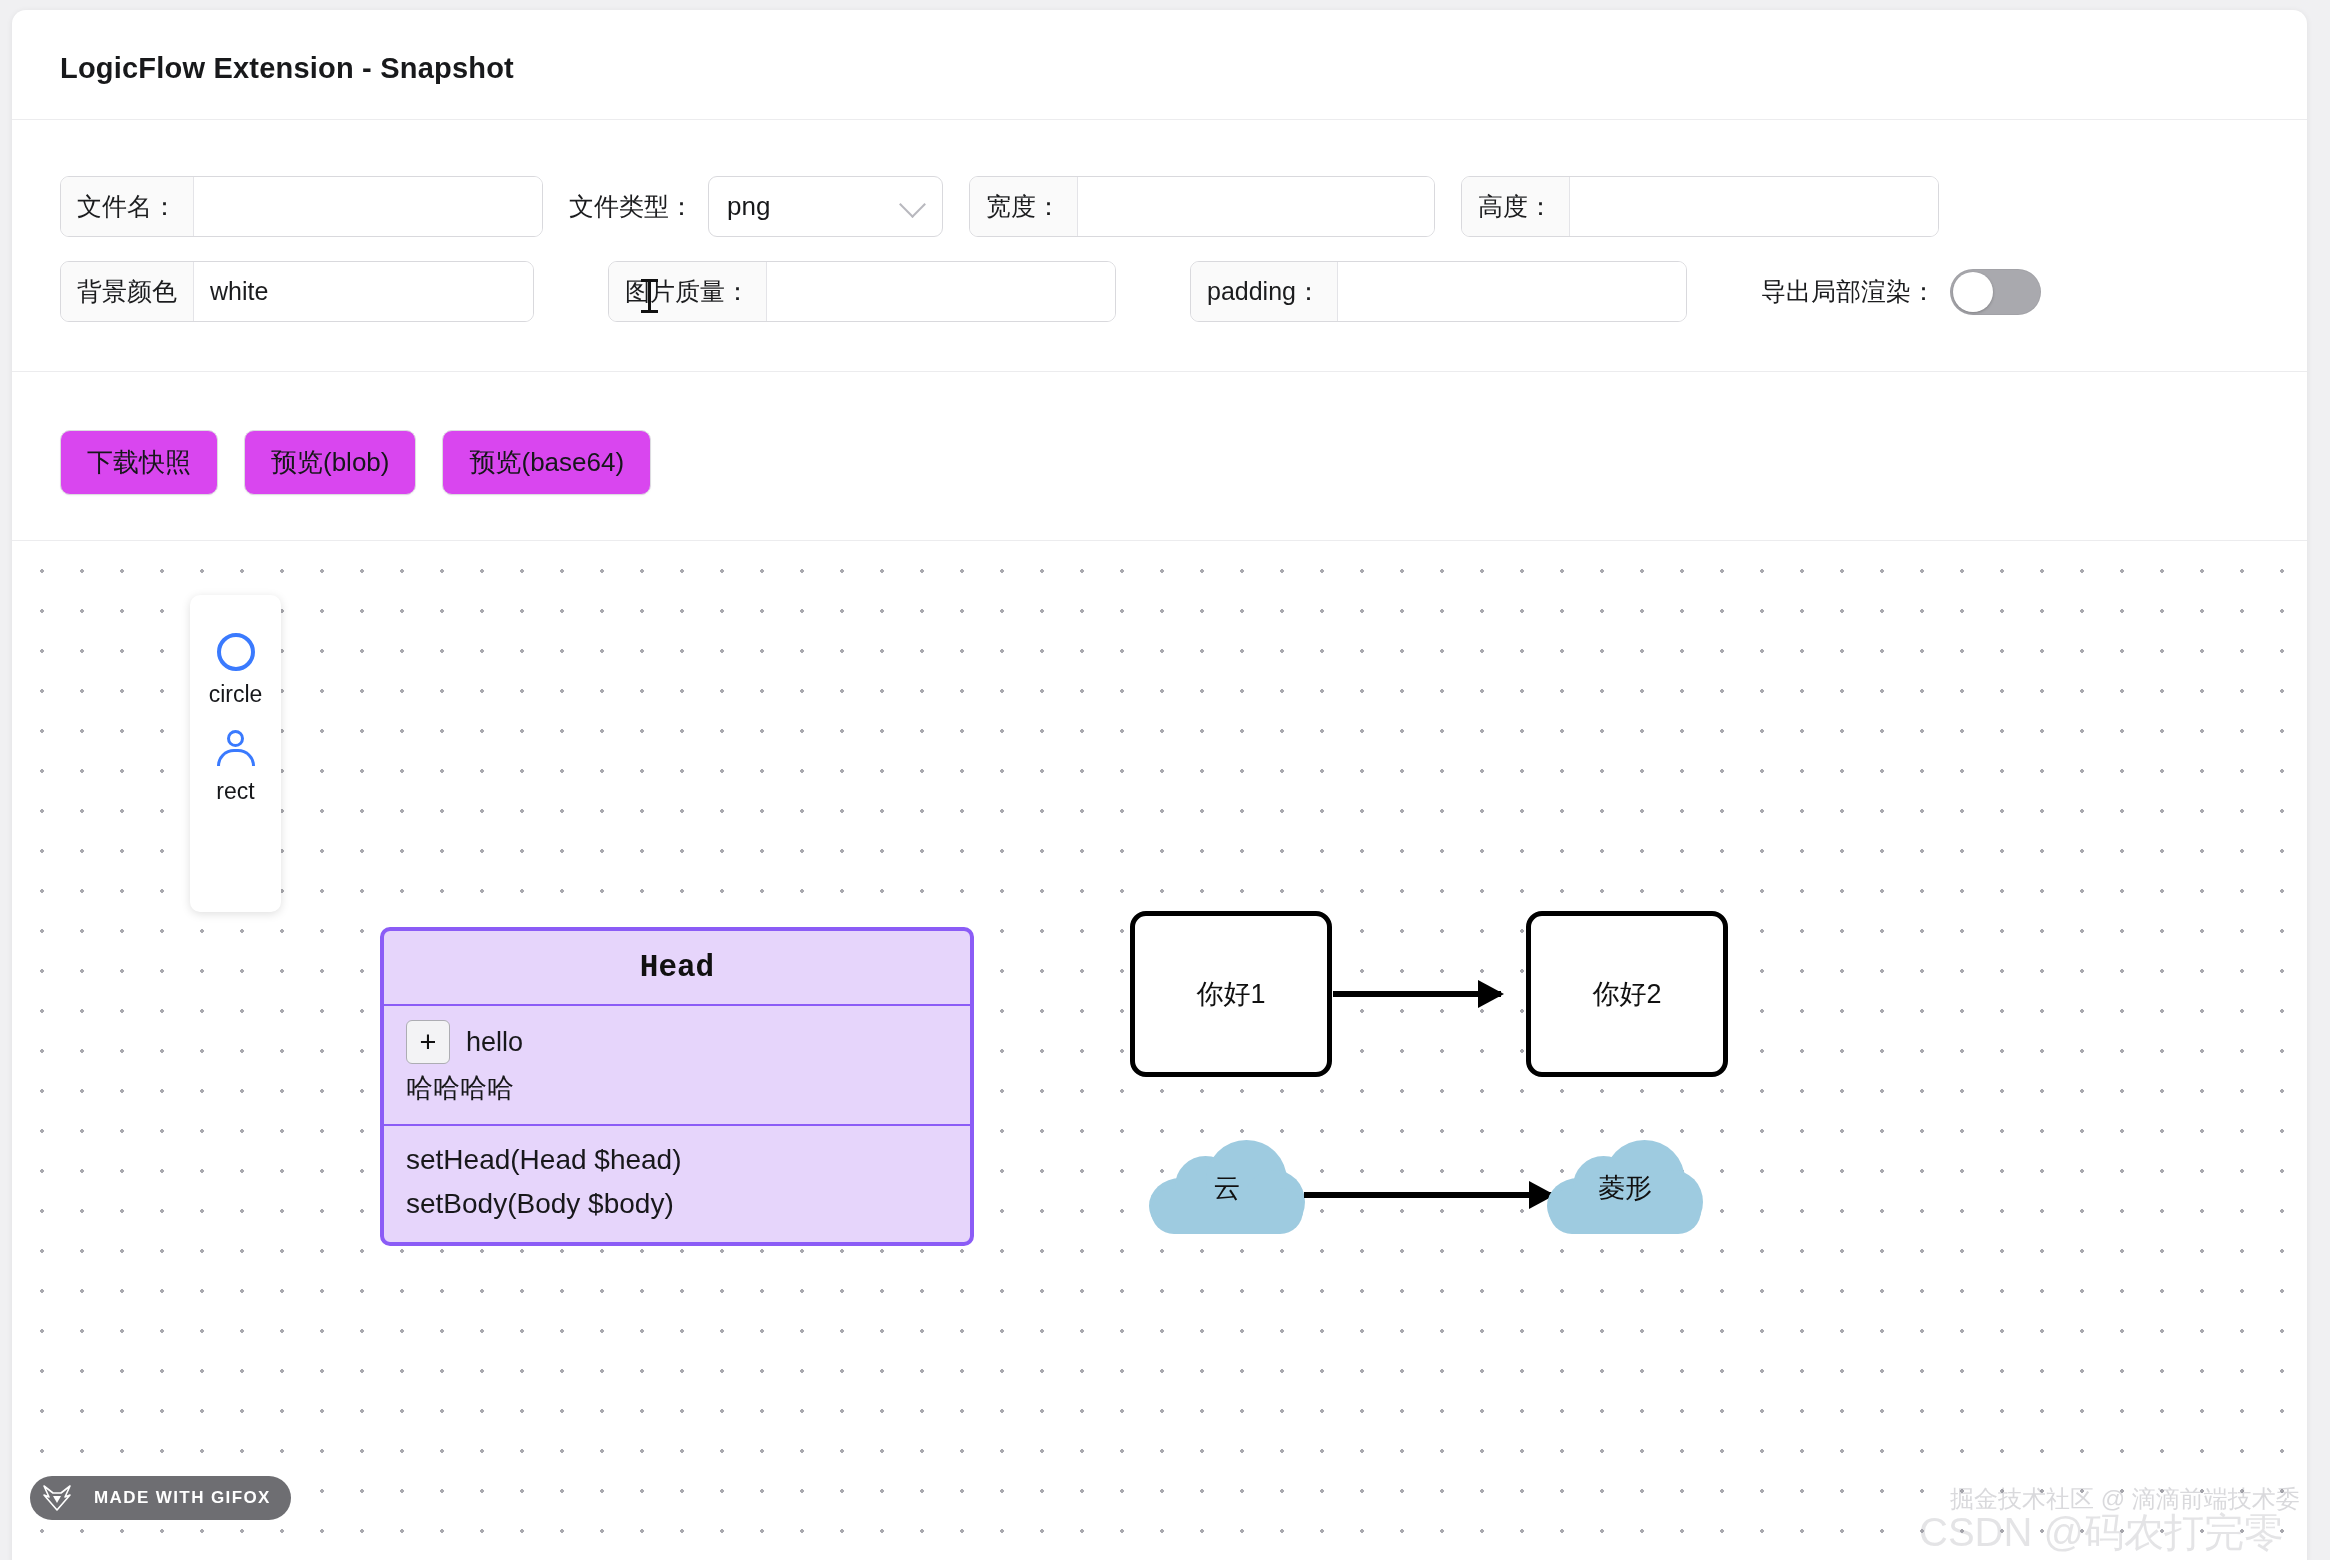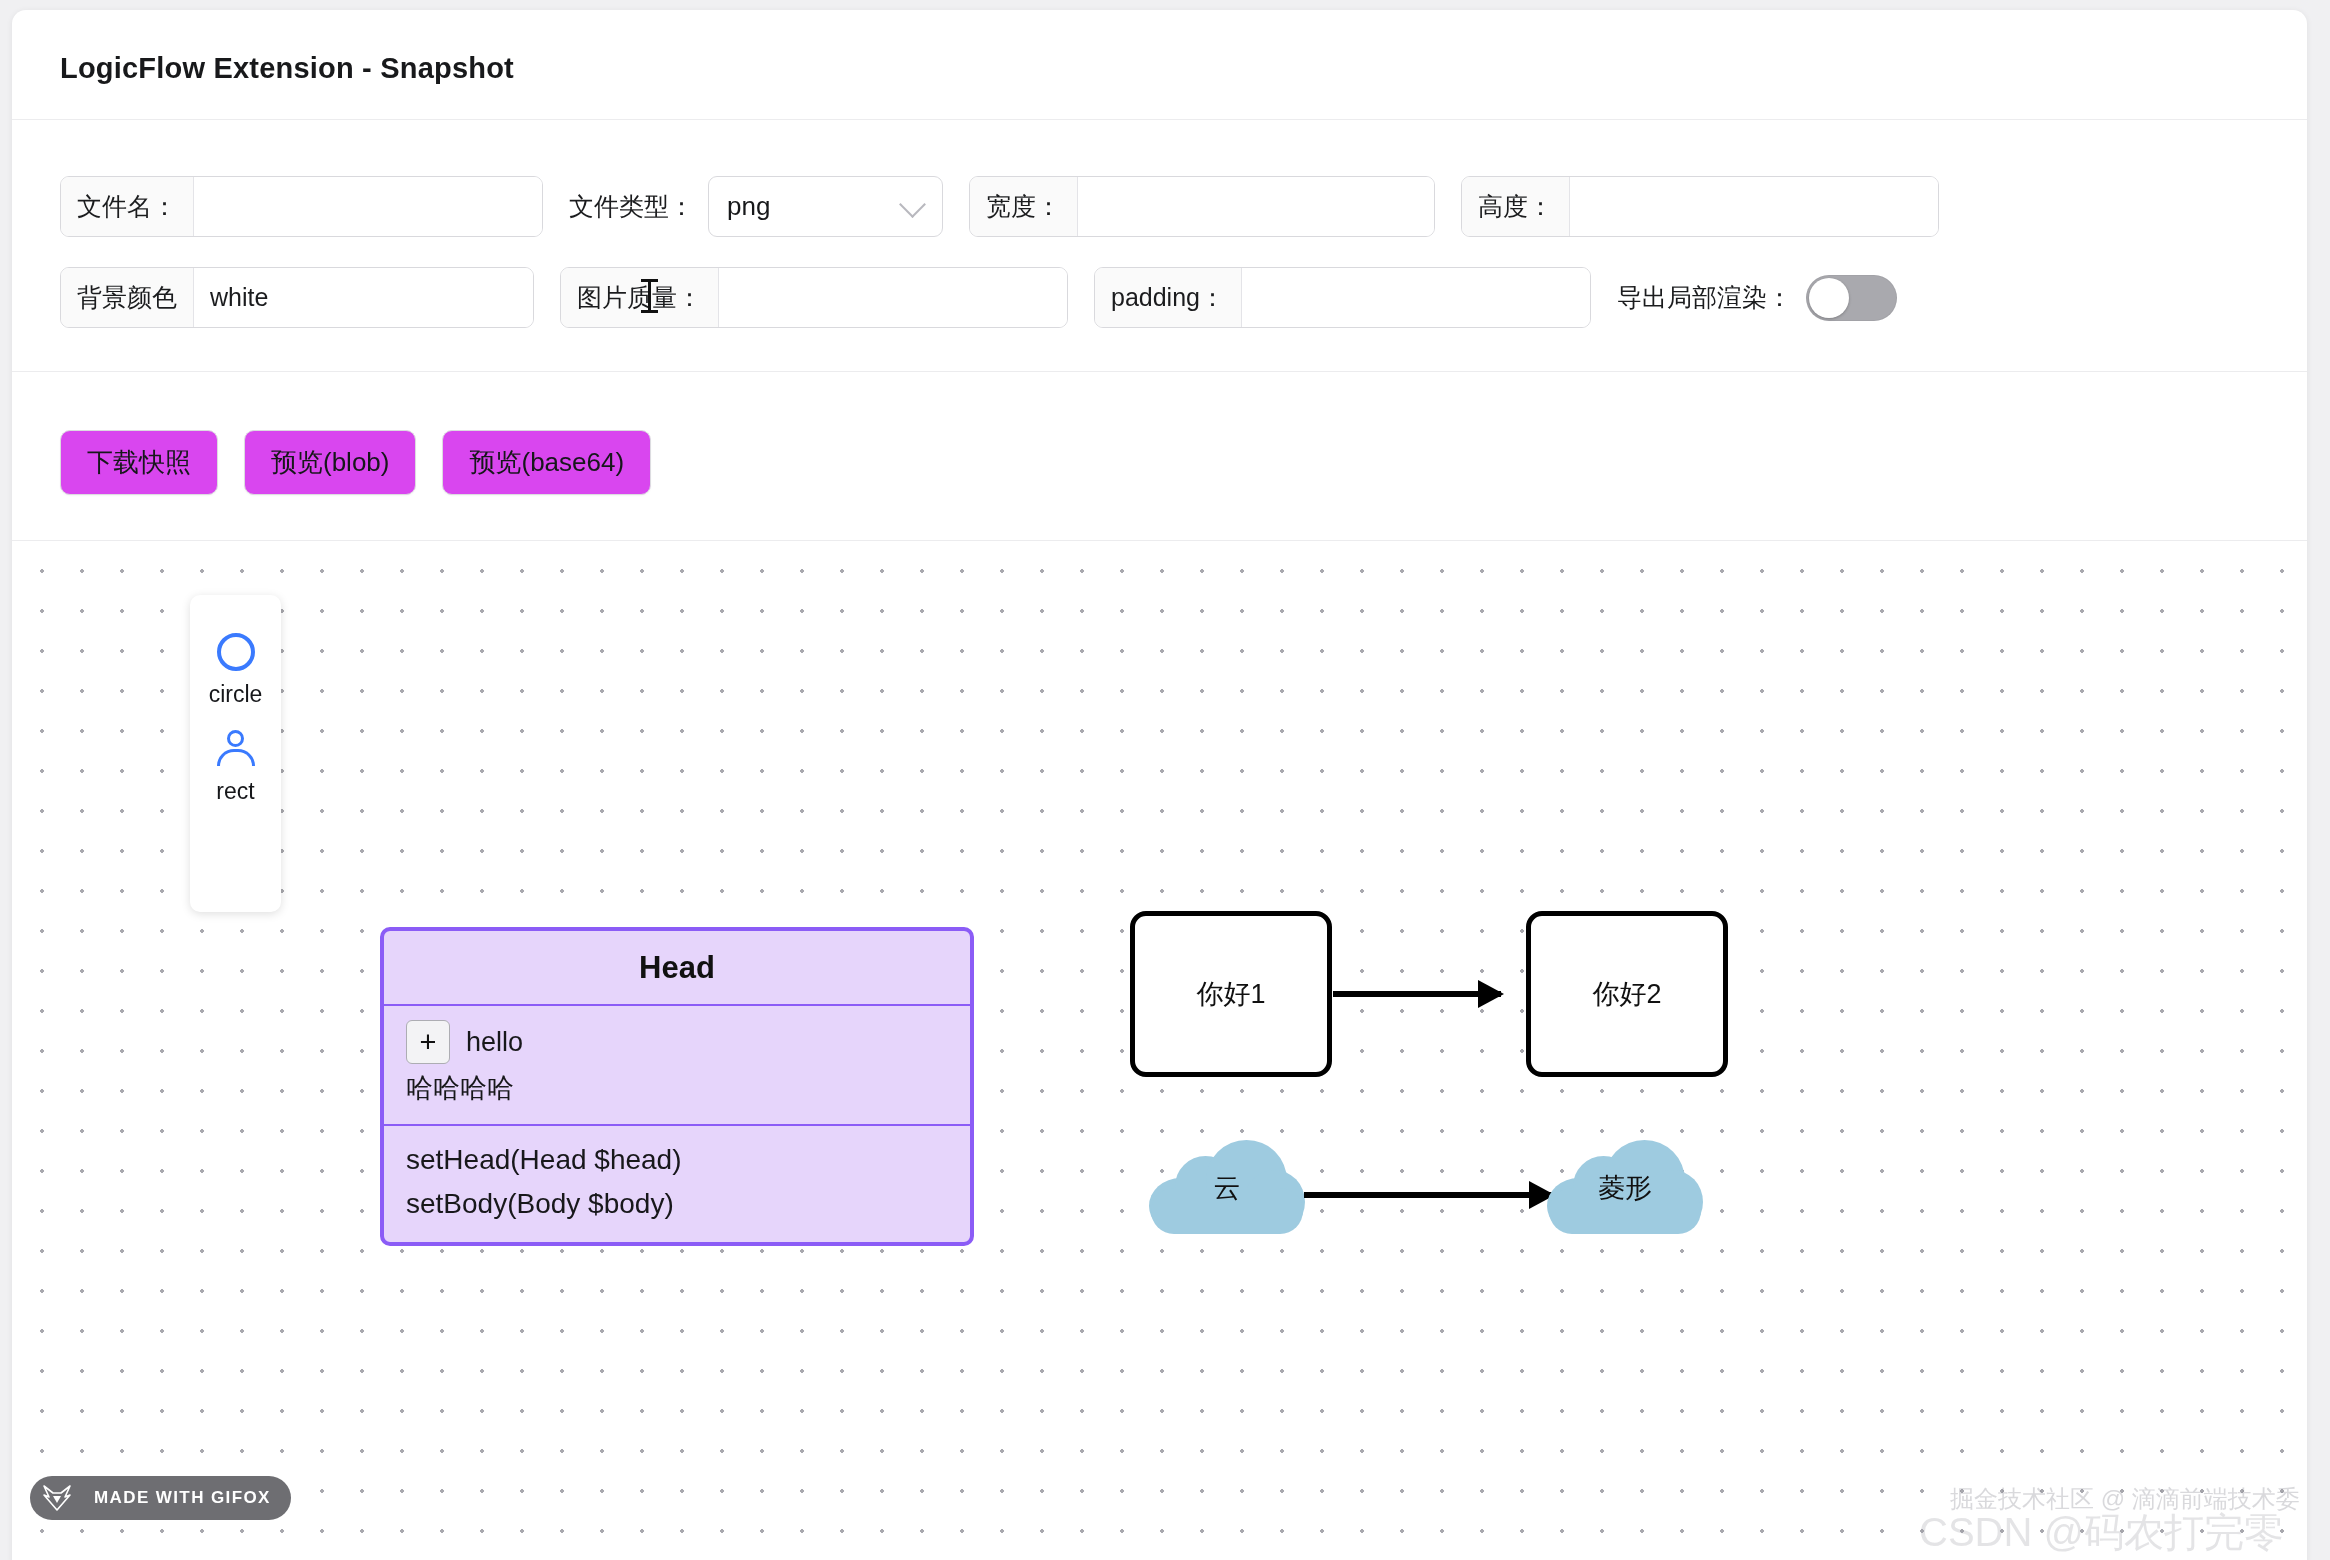--- a/index.html
+++ b/index.html
@@ -39,21 +39,21 @@
     height: 1px;
     background: #ececee;
   }
   .hr-1 { top: 109px; }
   .hr-2 { top: 361px; }
   .hr-3 { top: 530px; }
 
   
   .form-row { position: absolute; left: 48px; display: flex; align-items: center; }
   .row-1 { top: 166px; }
-  .row-2 { top: 257px; }
+  .row-2 { top: 251px; gap: 48px; }
 
   .field {
     display: flex;
     align-items: stretch;
     border: 1px solid #d9d9dd;
     border-radius: 9px;
     height: 61px;
     background: #fff;
     margin-right: 26px;
     overflow: hidden;
@@ -237,20 +237,21 @@
   }
   .uml-title {
     height: 75px;
     display: flex;
     align-items: center;
     justify-content: center;
     font-size: 31px;
     font-weight: bold;
     color: #111;
     border-bottom: 2px solid #8b5cf6;
+    font-family: Liberation Mono, monospace;
   }
   .uml-props {
     padding: 14px 22px 18px 22px;
     border-bottom: 2px solid #8b5cf6;
   }
   .uml-prop-line {
     display: flex;
     align-items: center;
     margin-bottom: 6px;
   }

